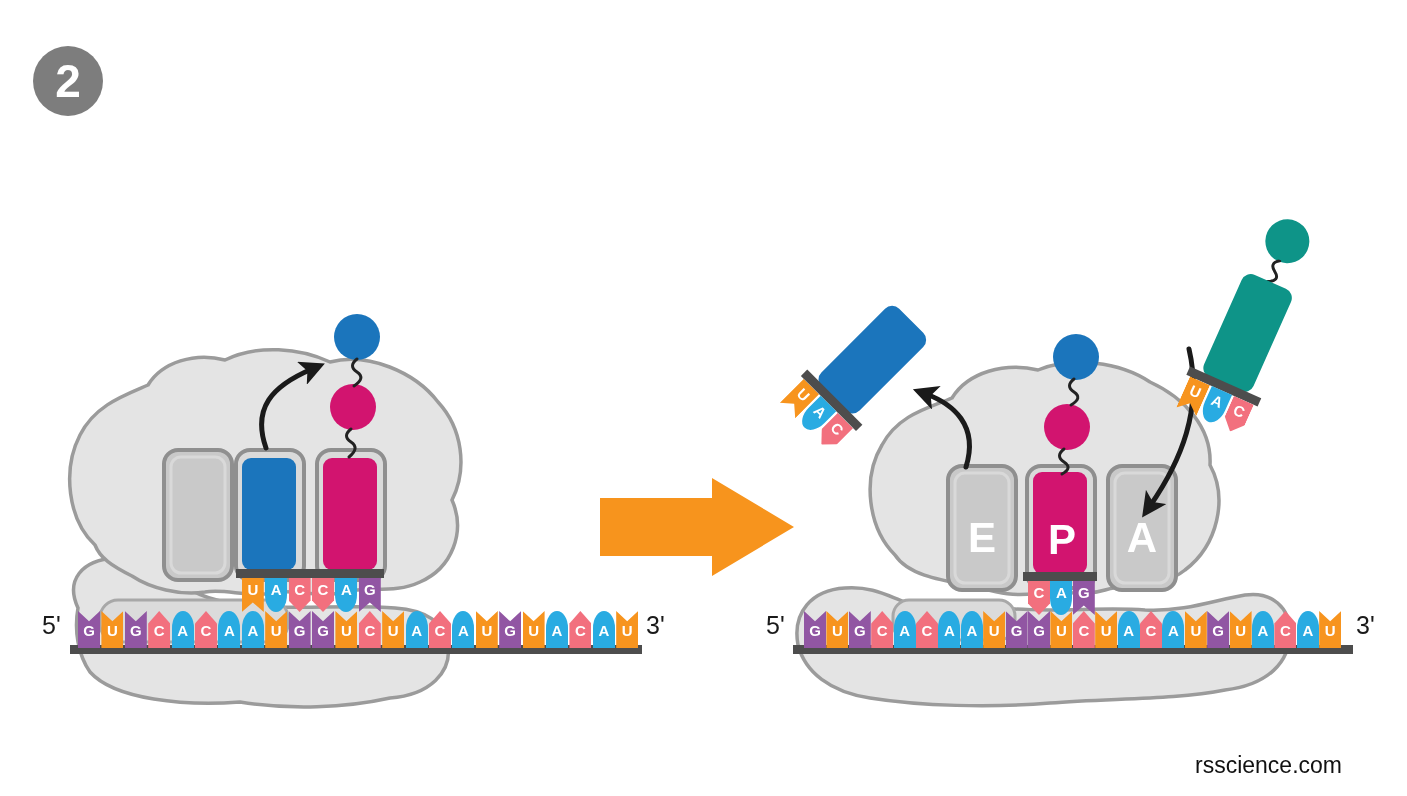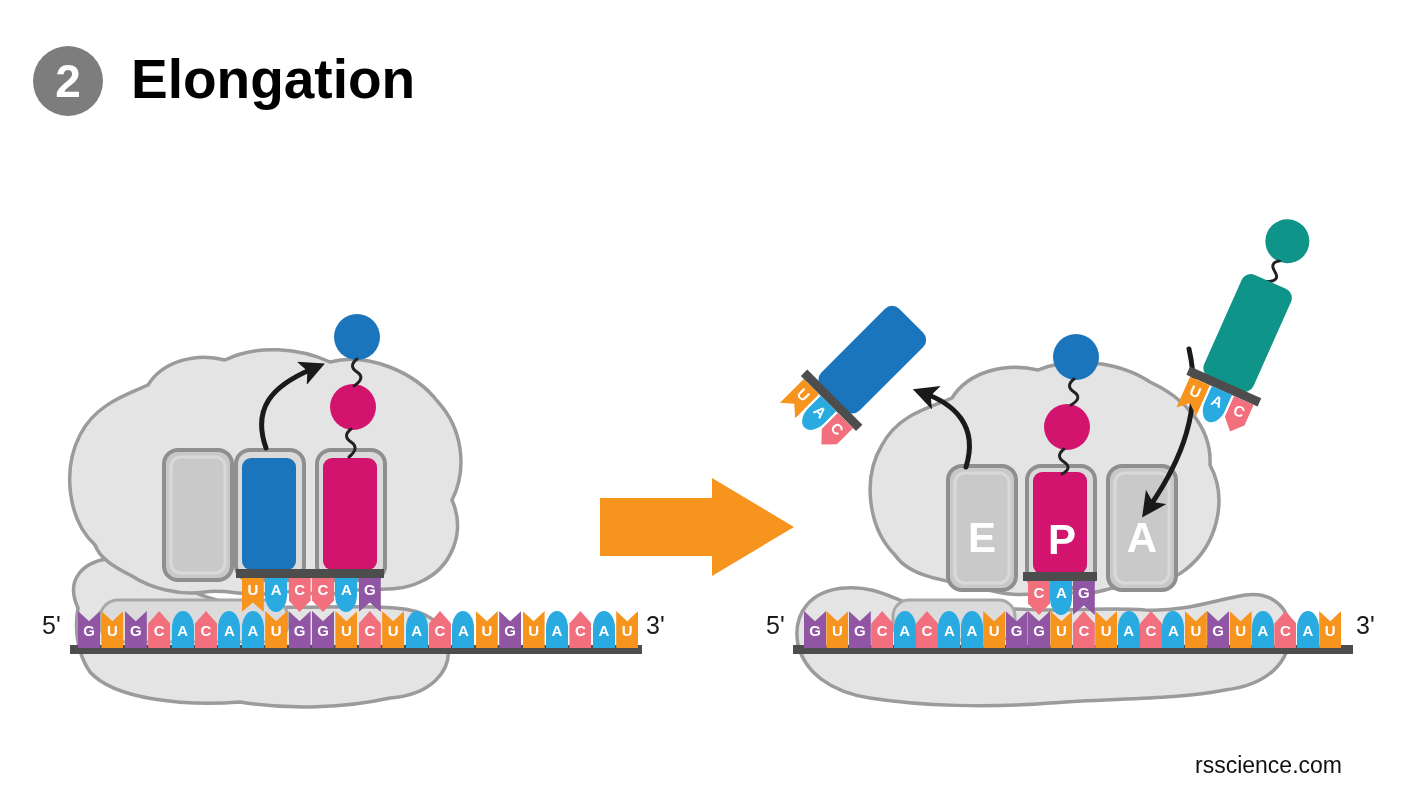--- a/index.html
+++ b/index.html
@@ -131,21 +131,20 @@
     <circle class="sv-magenta" cx="1067" cy="427" r="23"></circle>
     <path class="sv-squiggle" d="M1074,379 q-9,7 0,13 t-3,13"></path>
     <path class="sv-squiggle" d="M1064,449 q-9,7 0,13 t-2,12"></path>
     <path class="sv-arrow" marker-end="url(#ah)" d="M966,467 C979,425 953,404 926,394"></path>
     <path class="sv-arrow" marker-end="url(#ah)" d="M1189,349 C1203,409 1181,461 1150,506"></path>
   </svg>
 
   <div class="badge">
     <span>2</span>
   </div>
-  <div class="title">Elongation</div>
 
   <div class="prime" id="l5">5'</div>
   <div class="prime" id="l3">3'</div>
   <div class="prime" id="r5">5'</div>
   <div class="prime" id="r3">3'</div>
 
   <div class="site-letter" id="siteE">E</div>
   <div class="site-letter" id="siteP">P</div>
   <div class="site-letter" id="siteA">A</div>
 

